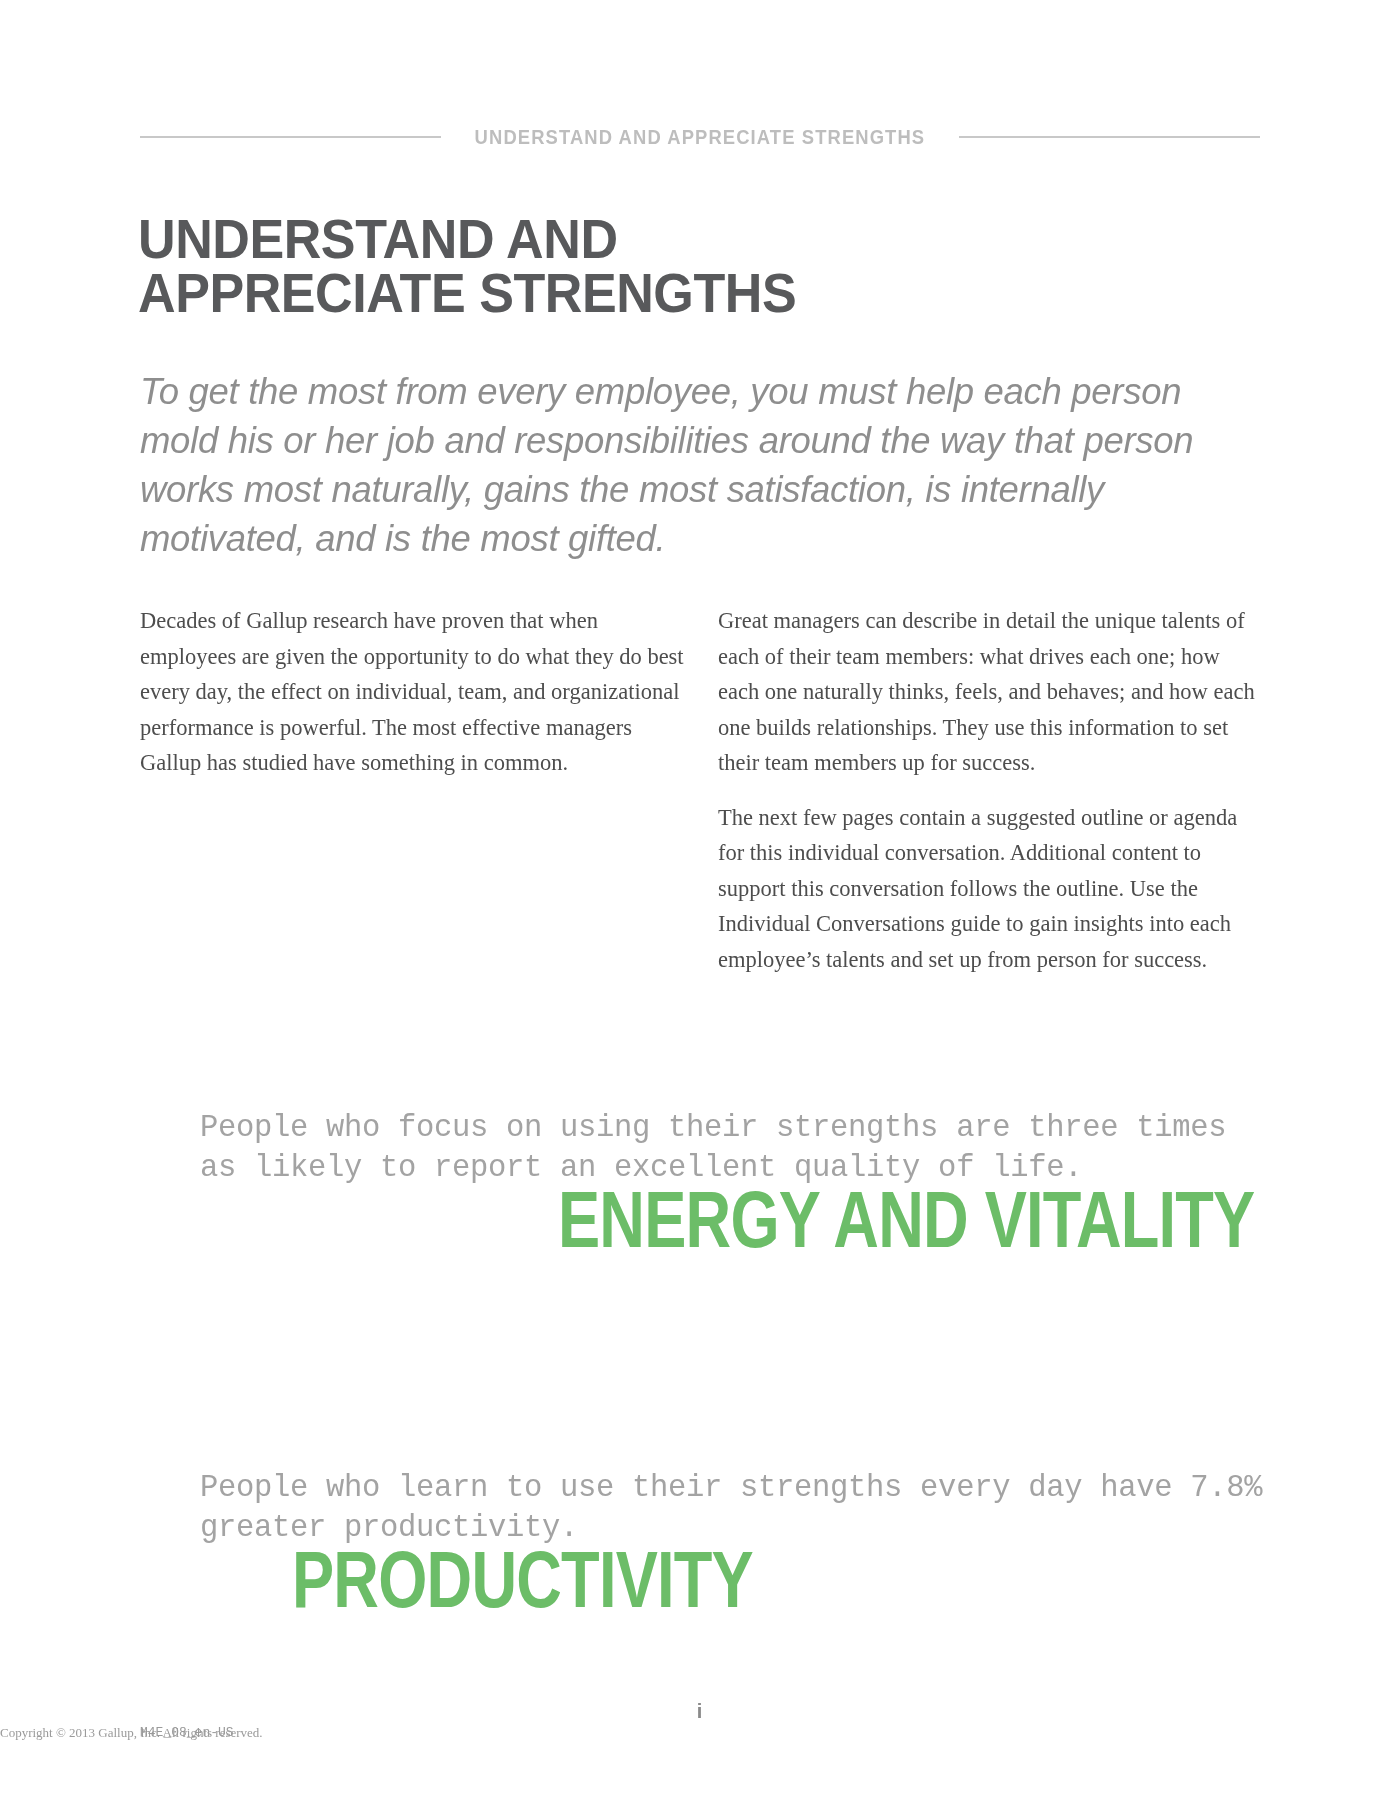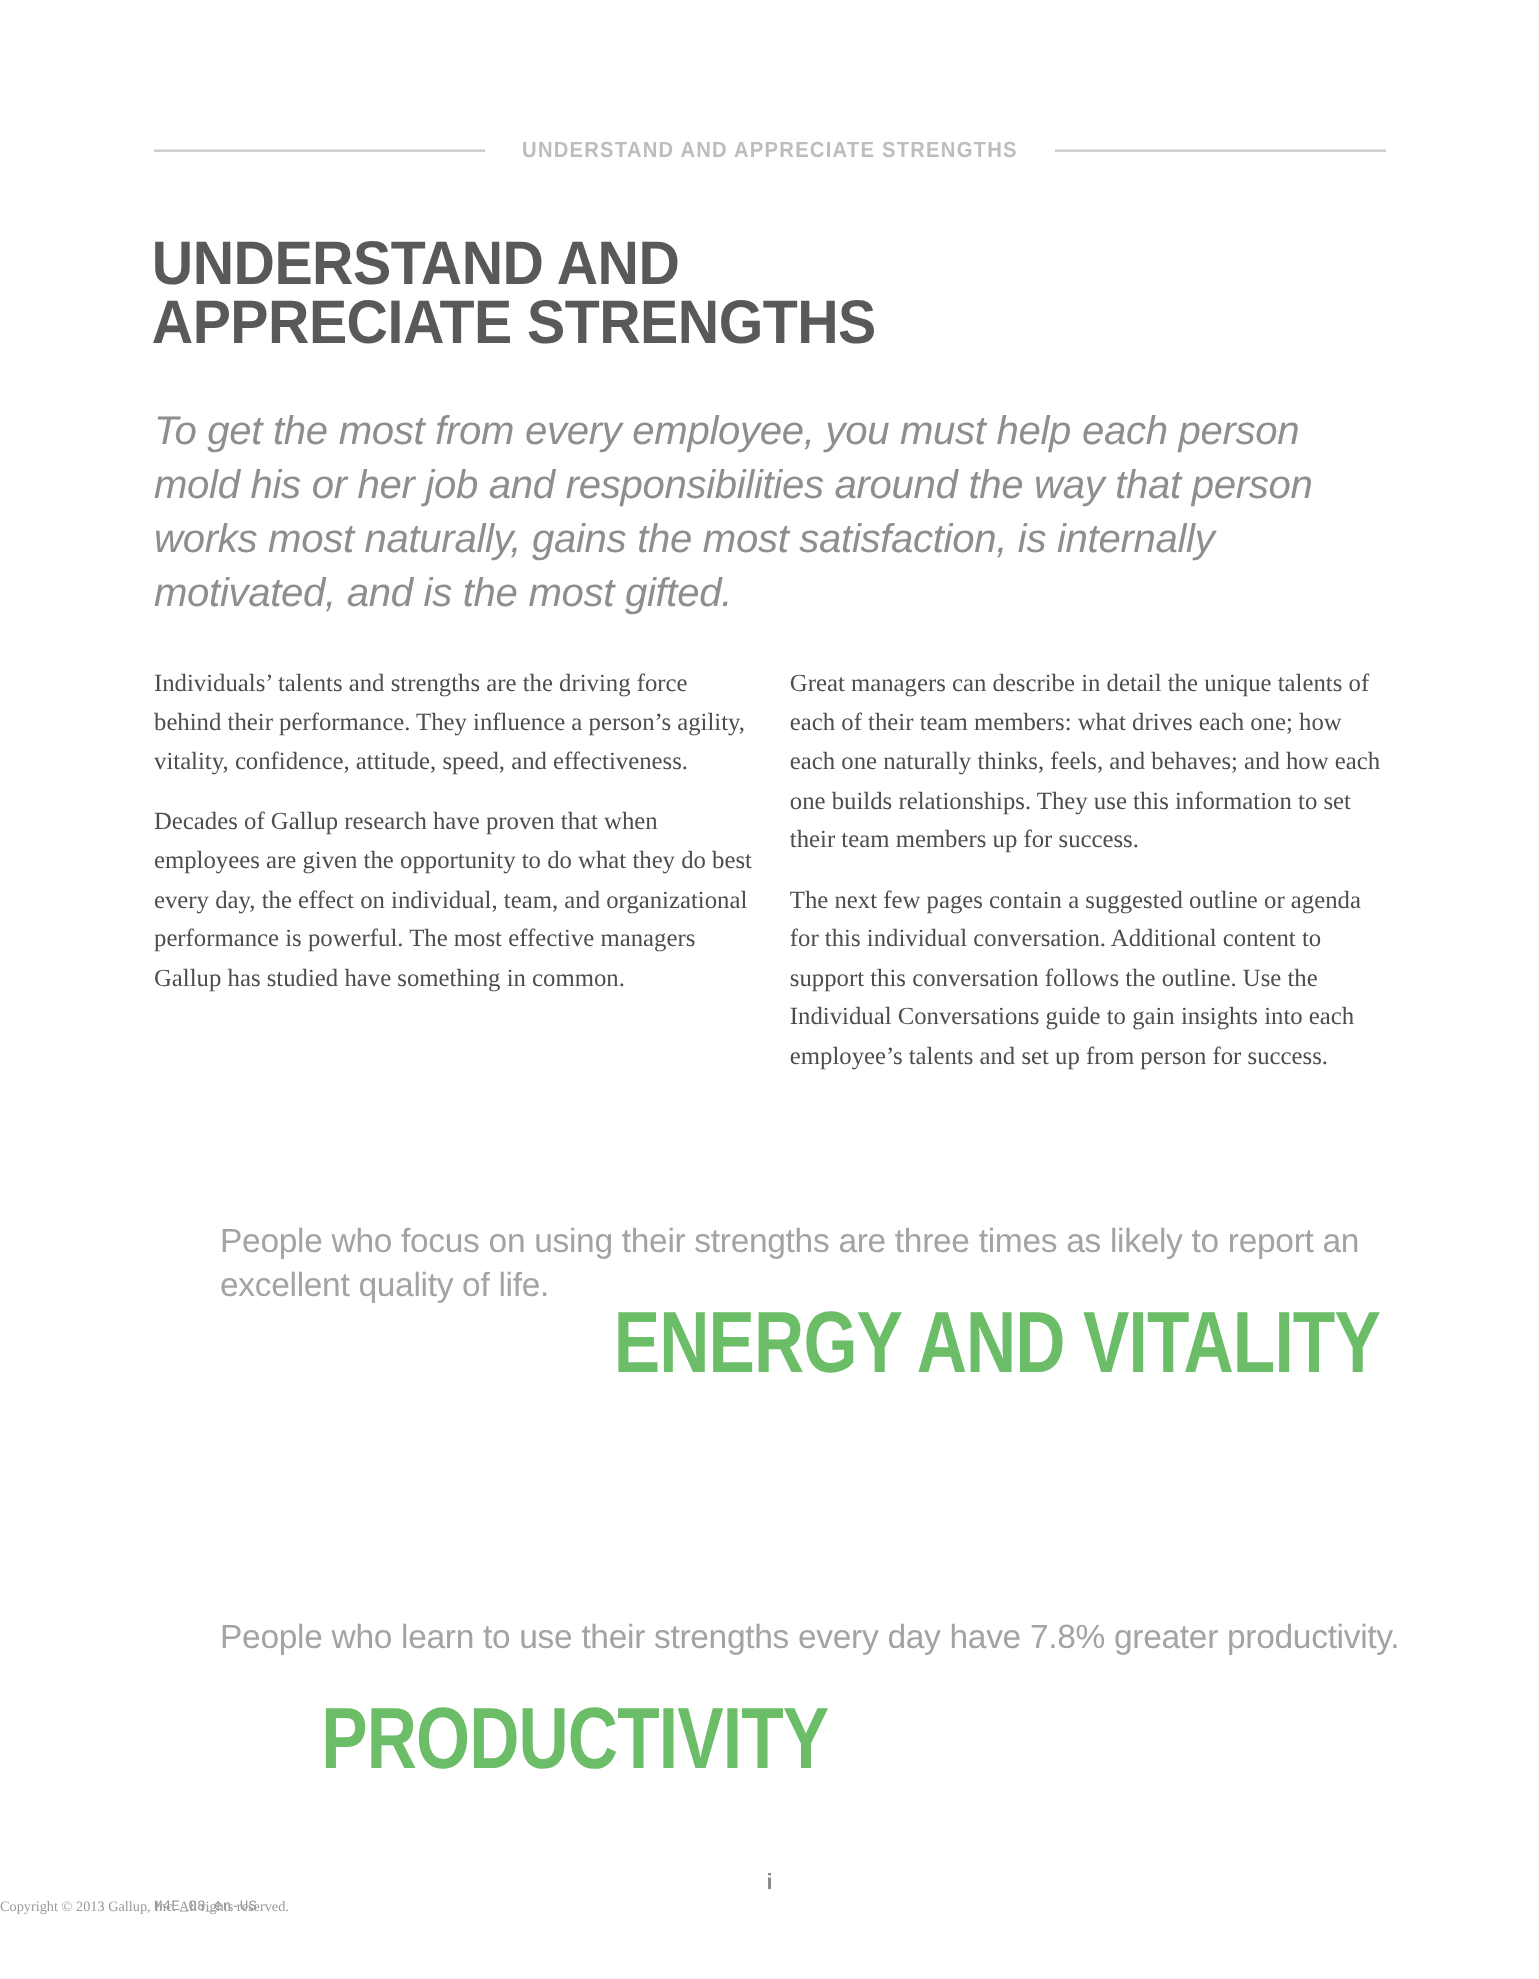--- a/index.html
+++ b/index.html
@@ -90,21 +90,21 @@
     }
     .col-left { left: 140px; width: 545px; }
     .col-right { left: 718px; width: 545px; }
     
     .stat {
       position: absolute;
       left: 200px;
       width: 1080px;
     }
     .stat .stat-text {
-      font-family: Liberation Sans, sans-serif;
+      font-family: Liberation Mono, monospace;
       font-size: 30.5px;
       line-height: 40px;
       color: #a3a3a3;
       margin: 0;
       letter-spacing: -0.3px;
     }
     .stat .stat-heading {
       position: absolute;
       font-family: "Liberation Sans", sans-serif;
       font-weight: bold;
@@ -164,21 +164,20 @@
   </div>
 
   <h1 class="page-title">
     <span>UNDERSTAND AND</span>
     <span>APPRECIATE STRENGTHS</span>
   </h1>
 
   <p class="lede">To get the most from every employee, you must help each person mold his or her job and responsibilities around the way that person works most naturally, gains the most satisfaction, is internally motivated, and is the most gifted.</p>
 
   <div class="col col-left">
-    <p>Individuals’ talents and strengths are the driving force behind their performance. They influence a person’s agility, vitality, confidence, attitude, speed, and effectiveness.</p>
     <p>Decades of Gallup research have proven that when employees are given the opportunity to do what they do best every day, the effect on individual, team, and organizational performance is powerful. The most effective managers Gallup has studied have something in common.</p>
   </div>
 
   <div class="col col-right">
     <p>Great managers can describe in detail the unique talents of each of their team members: what drives each one; how each one naturally thinks, feels, and behaves; and how each one builds relationships. They use this information to set their team members up for success.</p>
     <p>The next few pages contain a suggested outline or agenda for this individual conversation. Additional content to support this conversation follows the outline. Use the Individual Conversations guide to gain insights into each employee’s talents and set up from person for success.</p>
   </div>
 
   <div class="stat stat-1">
     <p class="stat-text">People who focus on using their strengths are three times as likely to report an excellent quality of life.</p>

